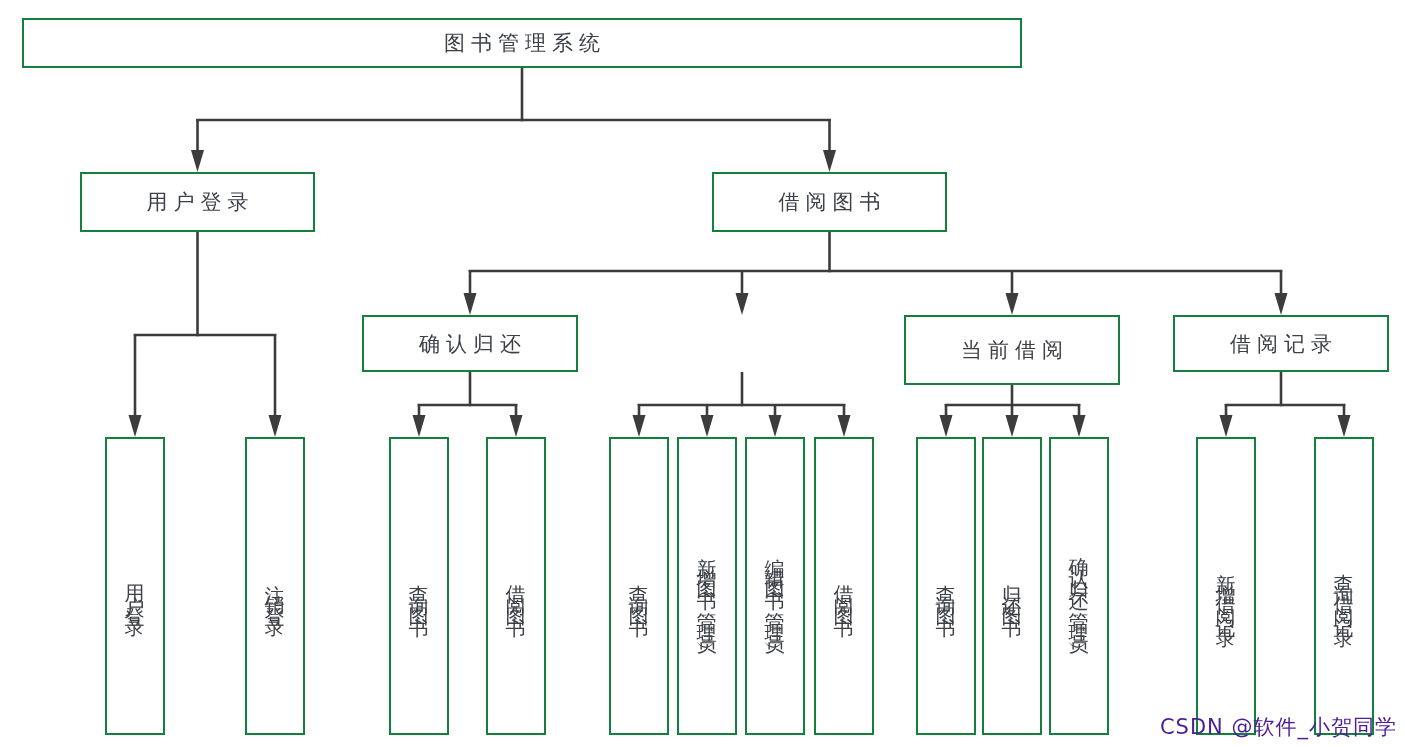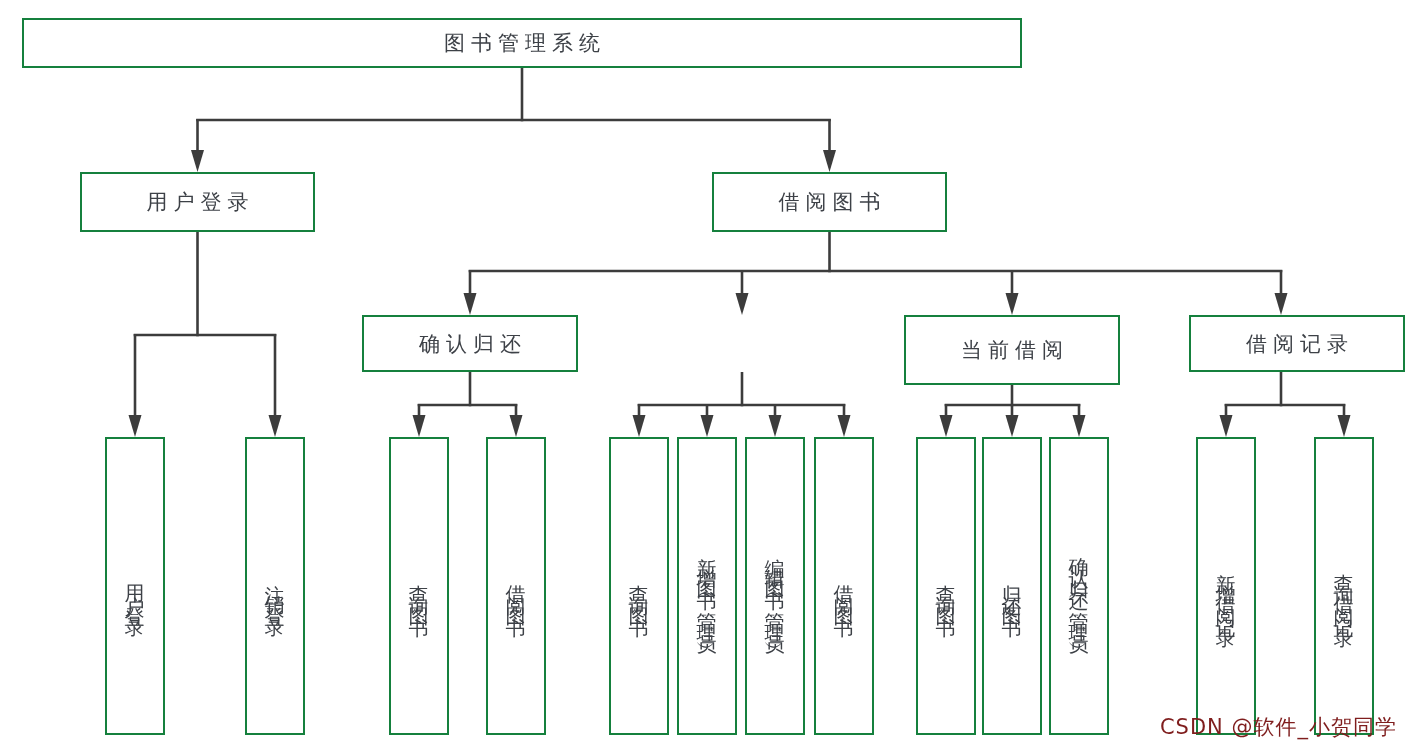--- a/index.html
+++ b/index.html
@@ -45,21 +45,21 @@
     letter-spacing: 11px;
     line-height: 1;
     padding-top: 10px; 
   }
   .watermark {
     position: absolute;
     right: 8px;
     bottom: 6px;
     font-size: 21px;
     letter-spacing: 1px;
-    color: #7f1d1d;
+    color: #4c1d95;
     z-index: 5;
     white-space: nowrap;
   }
 </style>
 </head>
 <body>
 
 <div class="canvas">
 
   <svg class="wires" width="1405" height="747" viewBox="0 0 1405 747">
@@ -131,21 +131,21 @@
   <div class="node hbox" style="left:22px; top:18px; width:1000px; height:50px;">图书管理系统</div>
 
   <div class="node hbox" style="left:80px; top:172px; width:235px; height:60px;">用户登录</div>
   <div class="node hbox" style="left:712px; top:172px; width:235px; height:60px;">借阅图书</div>
 
   <div class="node vbox" style="left:105px; top:437px; width:60px; height:298px;">用户登录</div>
   <div class="node vbox" style="left:245px; top:437px; width:60px; height:298px;">注销登录</div>
 
   <div class="node hbox" style="left:362px; top:315px; width:216px; height:57px;">确认归还</div>
   <div class="node hbox" style="left:904px; top:315px; width:216px; height:70px;">当前借阅</div>
-  <div class="node hbox" style="left:1173px; top:315px; width:216px; height:57px;margin-left:16px;">借阅记录</div>
+  <div class="node hbox" style="left:1173px; top:315px; width:216px; height:57px;">借阅记录</div>
 
   <div class="node vbox" style="left:389px; top:437px; width:60px; height:298px;">查询图书</div>
   <div class="node vbox" style="left:486px; top:437px; width:60px; height:298px;">借阅图书</div>
 
   <div class="node vbox" style="left:609px; top:437px; width:60px; height:298px;">查询图书</div>
   <div class="node vbox" style="left:677px; top:437px; width:60px; height:298px;">新增图书（管理员）</div>
   <div class="node vbox" style="left:745px; top:437px; width:60px; height:298px;">编辑图书（管理员）</div>
   <div class="node vbox" style="left:814px; top:437px; width:60px; height:298px;">借阅图书</div>
 
   <div class="node vbox" style="left:916px; top:437px; width:60px; height:298px;">查询图书</div>

